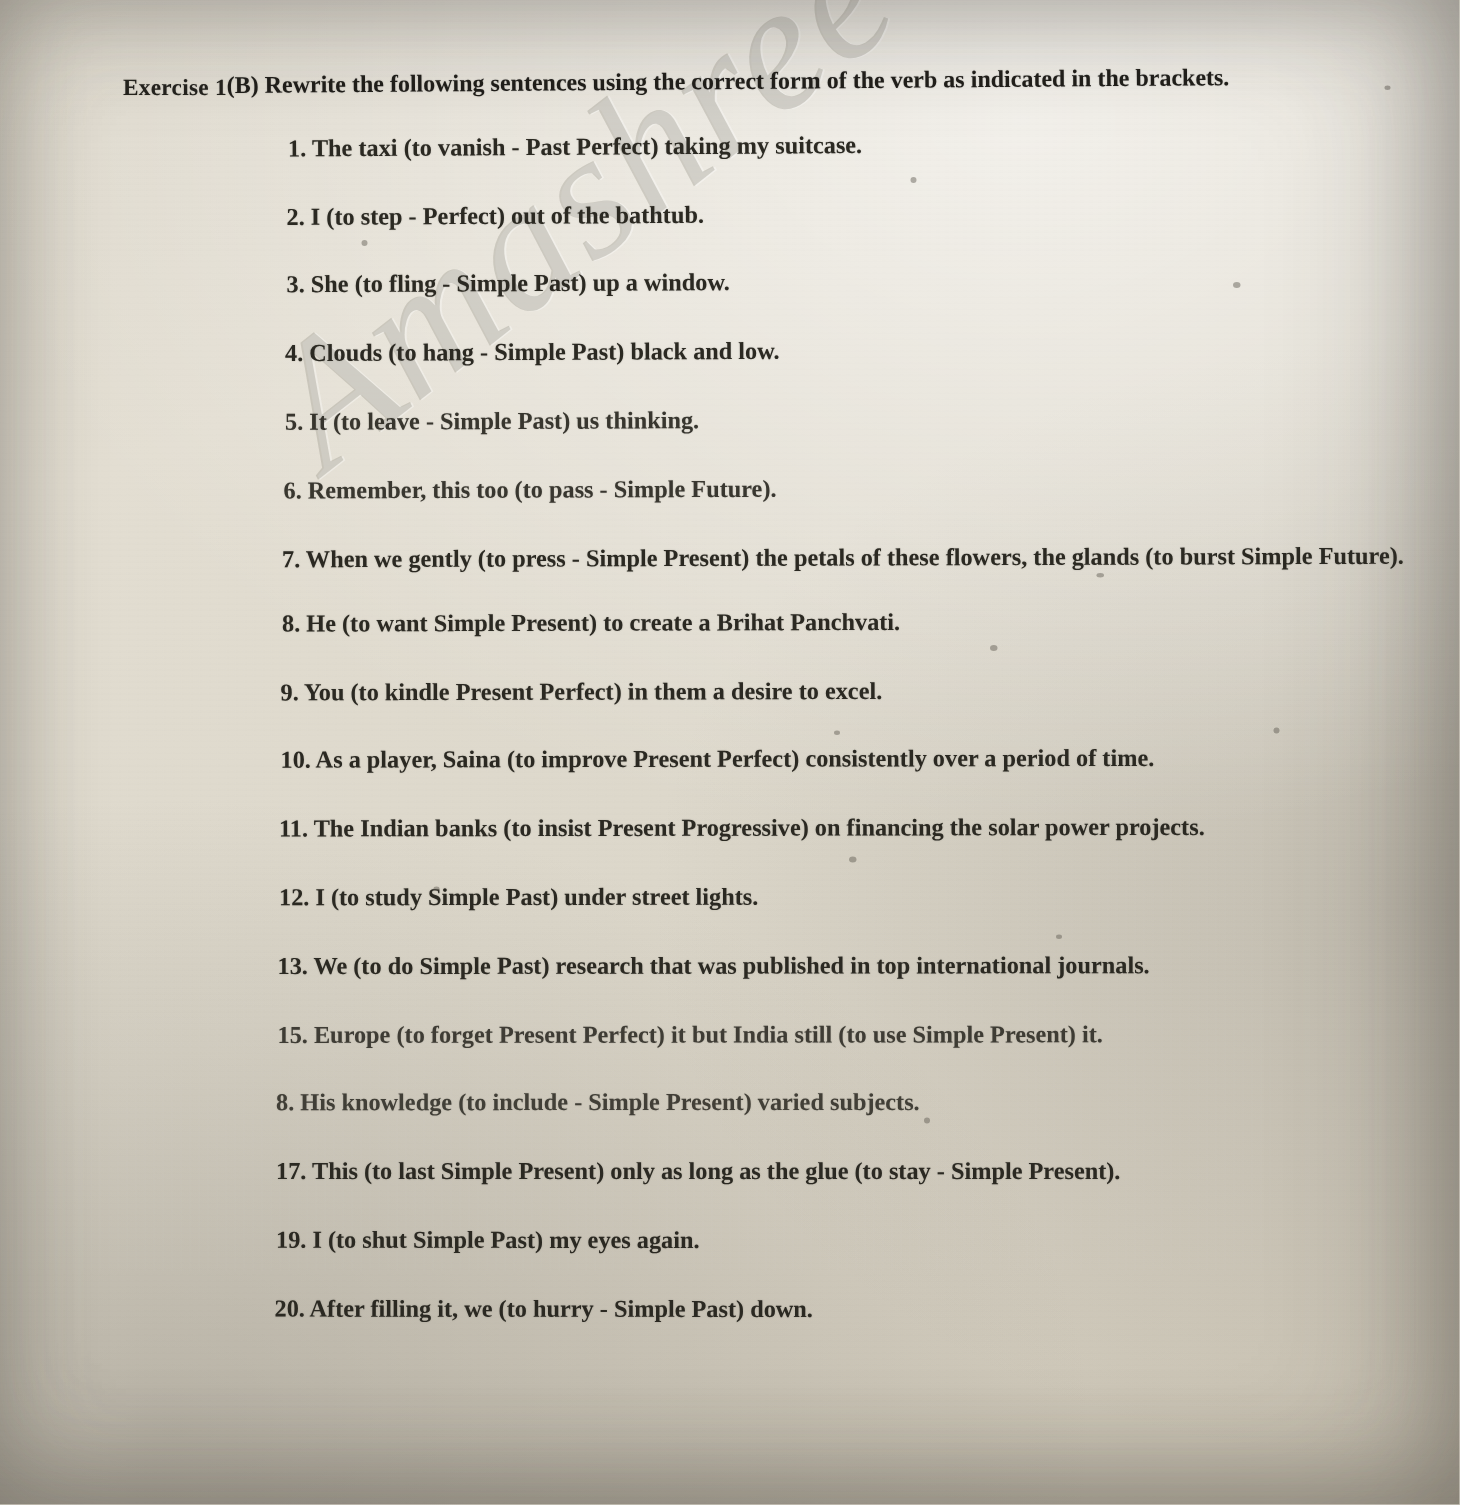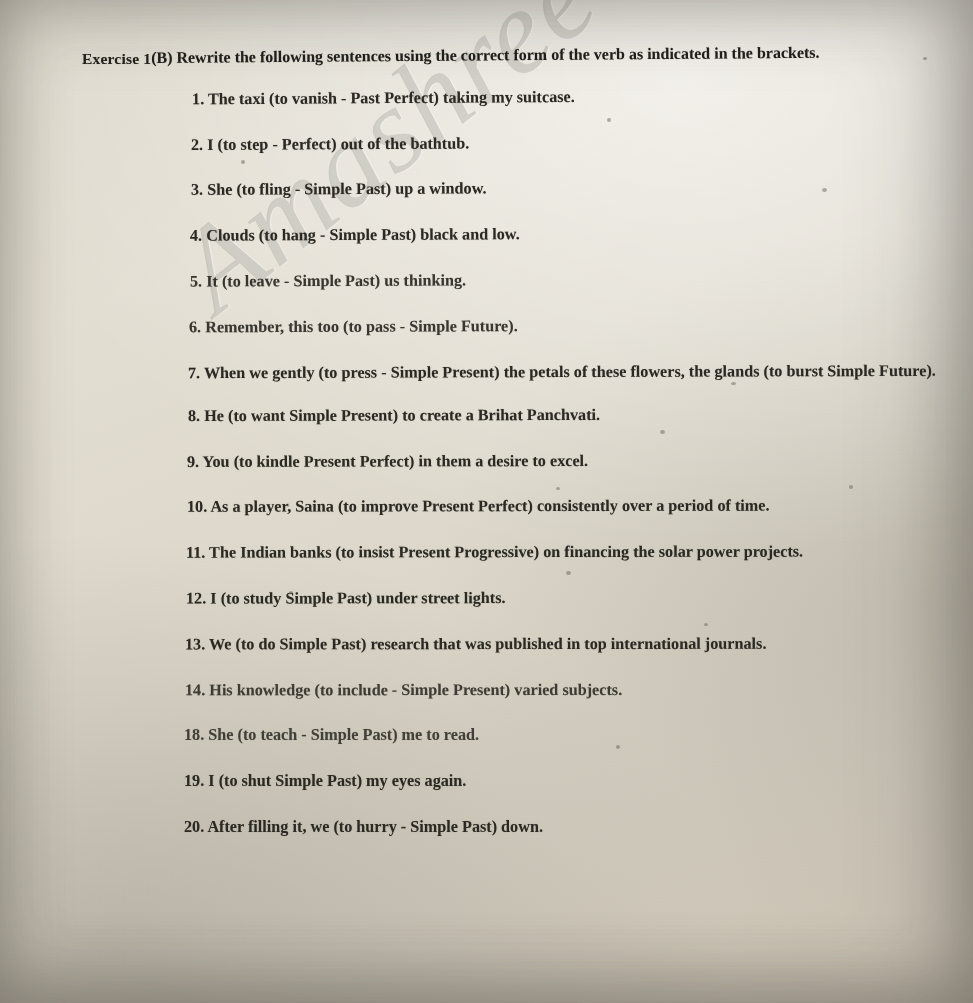--- a/index.html
+++ b/index.html
@@ -176,22 +176,23 @@
       <li>4. Clouds (to hang - Simple Past) black and low.</li>
       <li>5. It (to leave - Simple Past) us thinking.</li>
       <li>6. Remember, this too (to pass - Simple Future).</li>
       <li>7. When we gently (to press - Simple Present) the petals of these flowers, the glands (to burst Simple Future).</li>
       <li>8. He (to want Simple Present) to create a Brihat Panchvati.</li>
       <li>9. You (to kindle Present Perfect) in them a desire to excel.</li>
       <li>10. As a player, Saina (to improve Present Perfect) consistently over a period of time.</li>
       <li>11. The Indian banks (to insist Present Progressive) on financing the solar power projects.</li>
       <li>12. I (to study Simple Past) under street lights.</li>
       <li>13. We (to do Simple Past) research that was published in top international journals.</li>
-      <li>14. His knowledge (to include - Simple Present) varied subjects.</li>
-      <li>18. She (to teach - Simple Past) me to read.</li>
+      <li>15. Europe (to forget Present Perfect) it but India still (to use Simple Present) it.</li>
+      <li>8. His knowledge (to include - Simple Present) varied subjects.</li>
+      <li>17. This (to last Simple Present) only as long as the glue (to stay - Simple Present).</li>
       <li>19. I (to shut Simple Past) my eyes again.</li>
       <li>20. After filling it, we (to hurry - Simple Past) down.</li>
     </ol>
 
   </div>
 
   <div id="vignette"></div>
 </div>
 
 </body></html>

